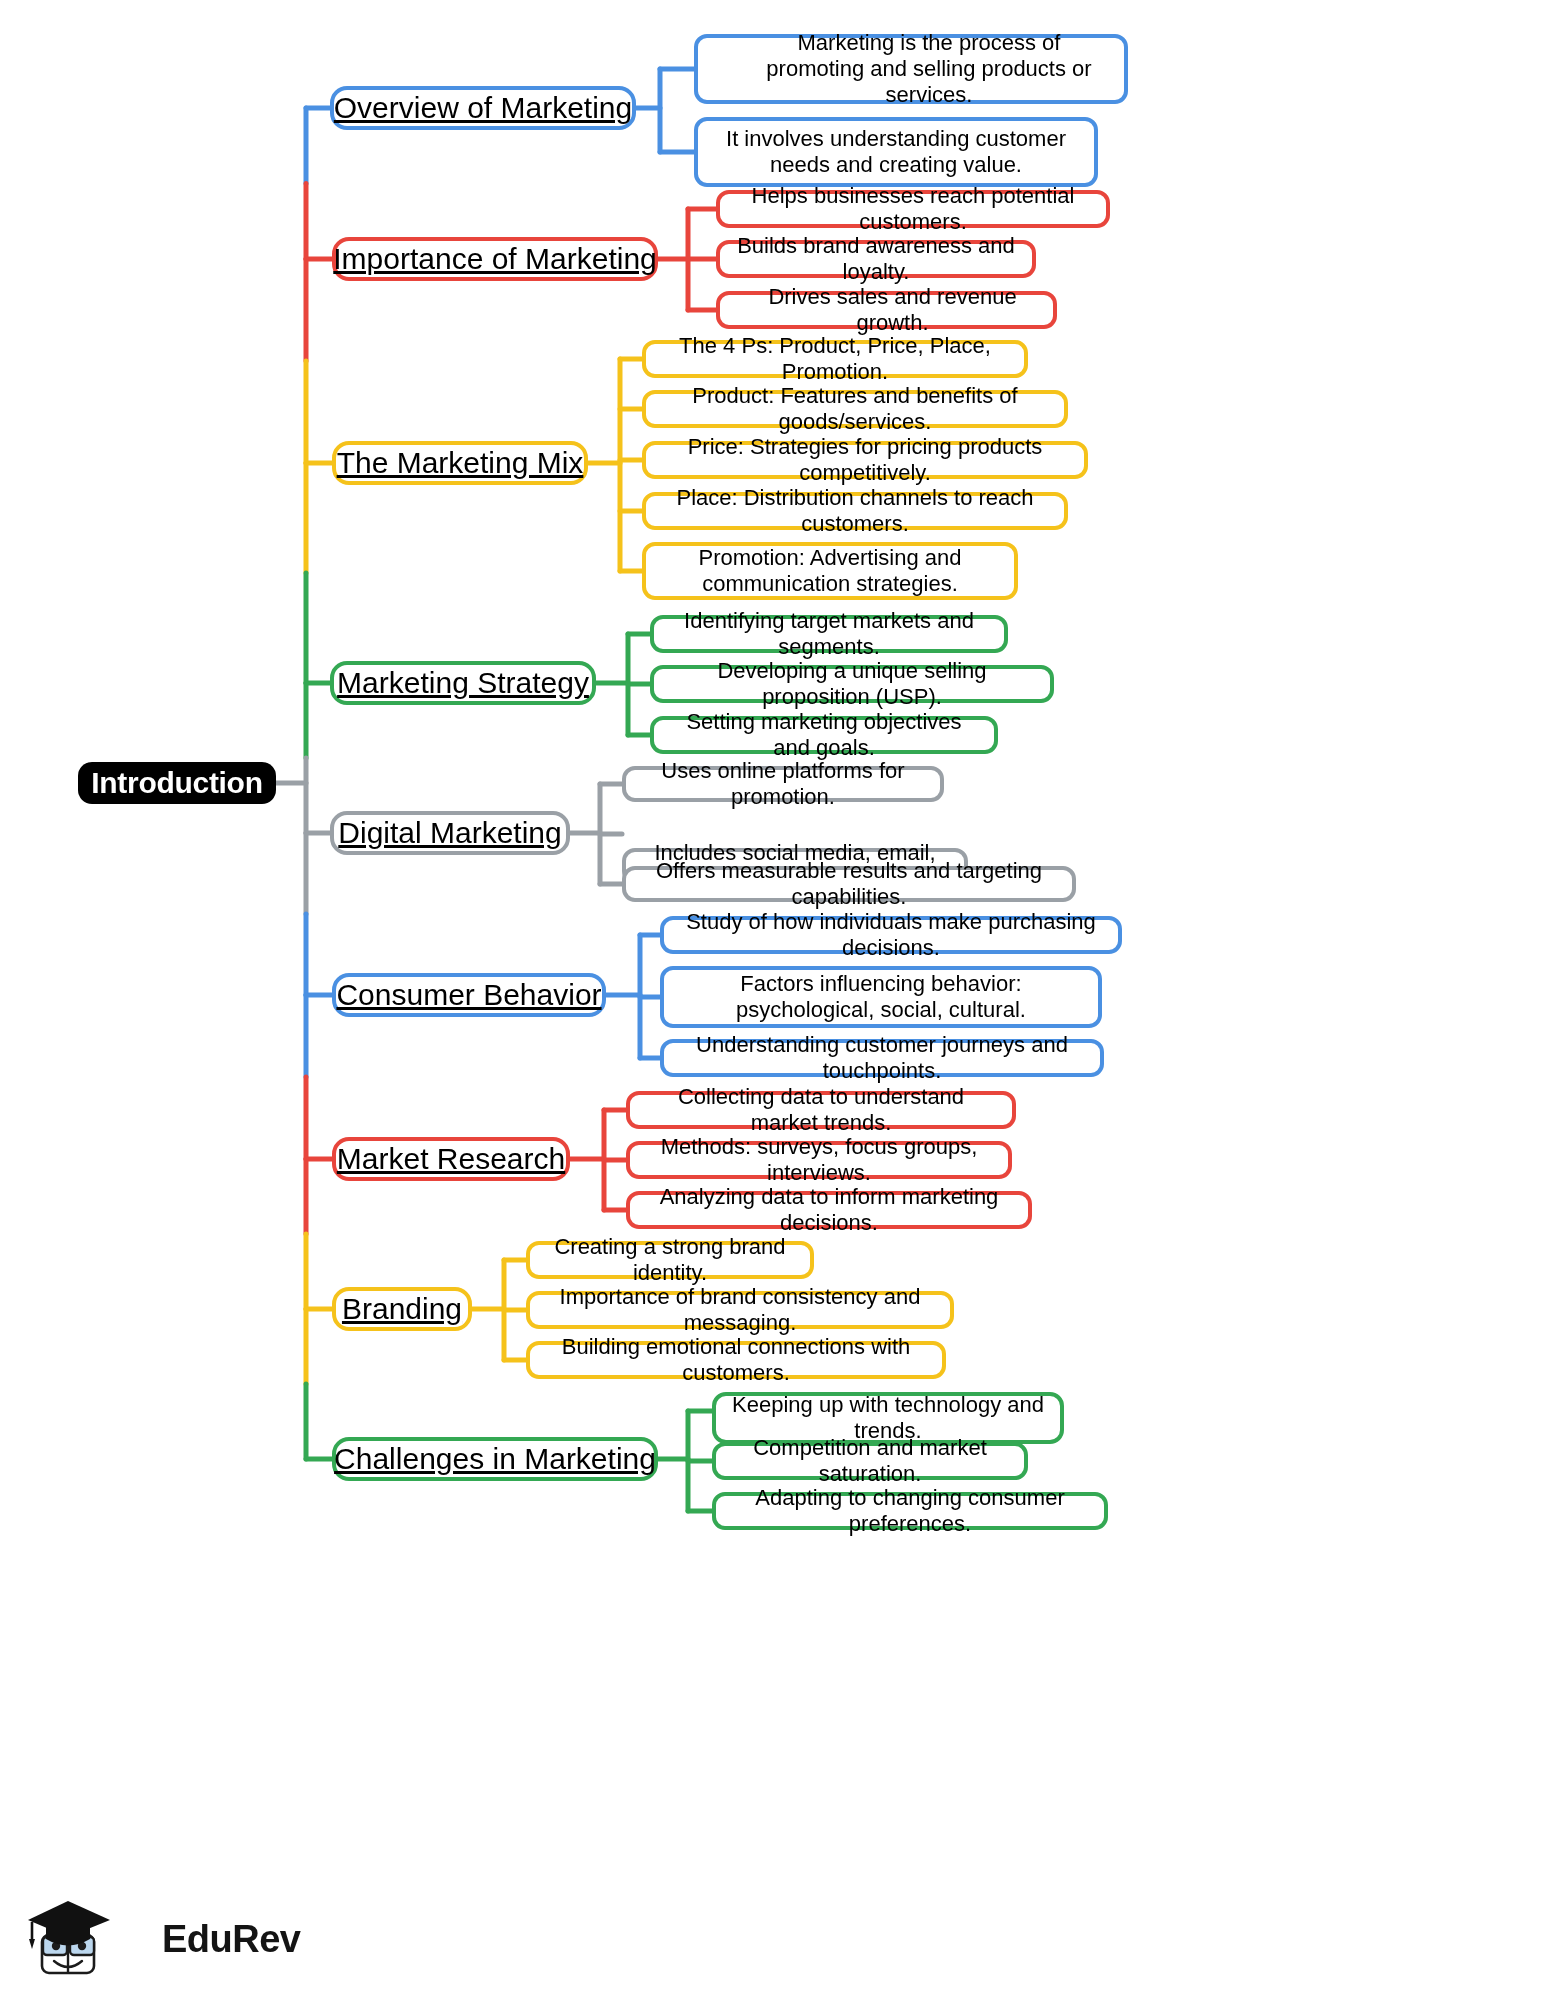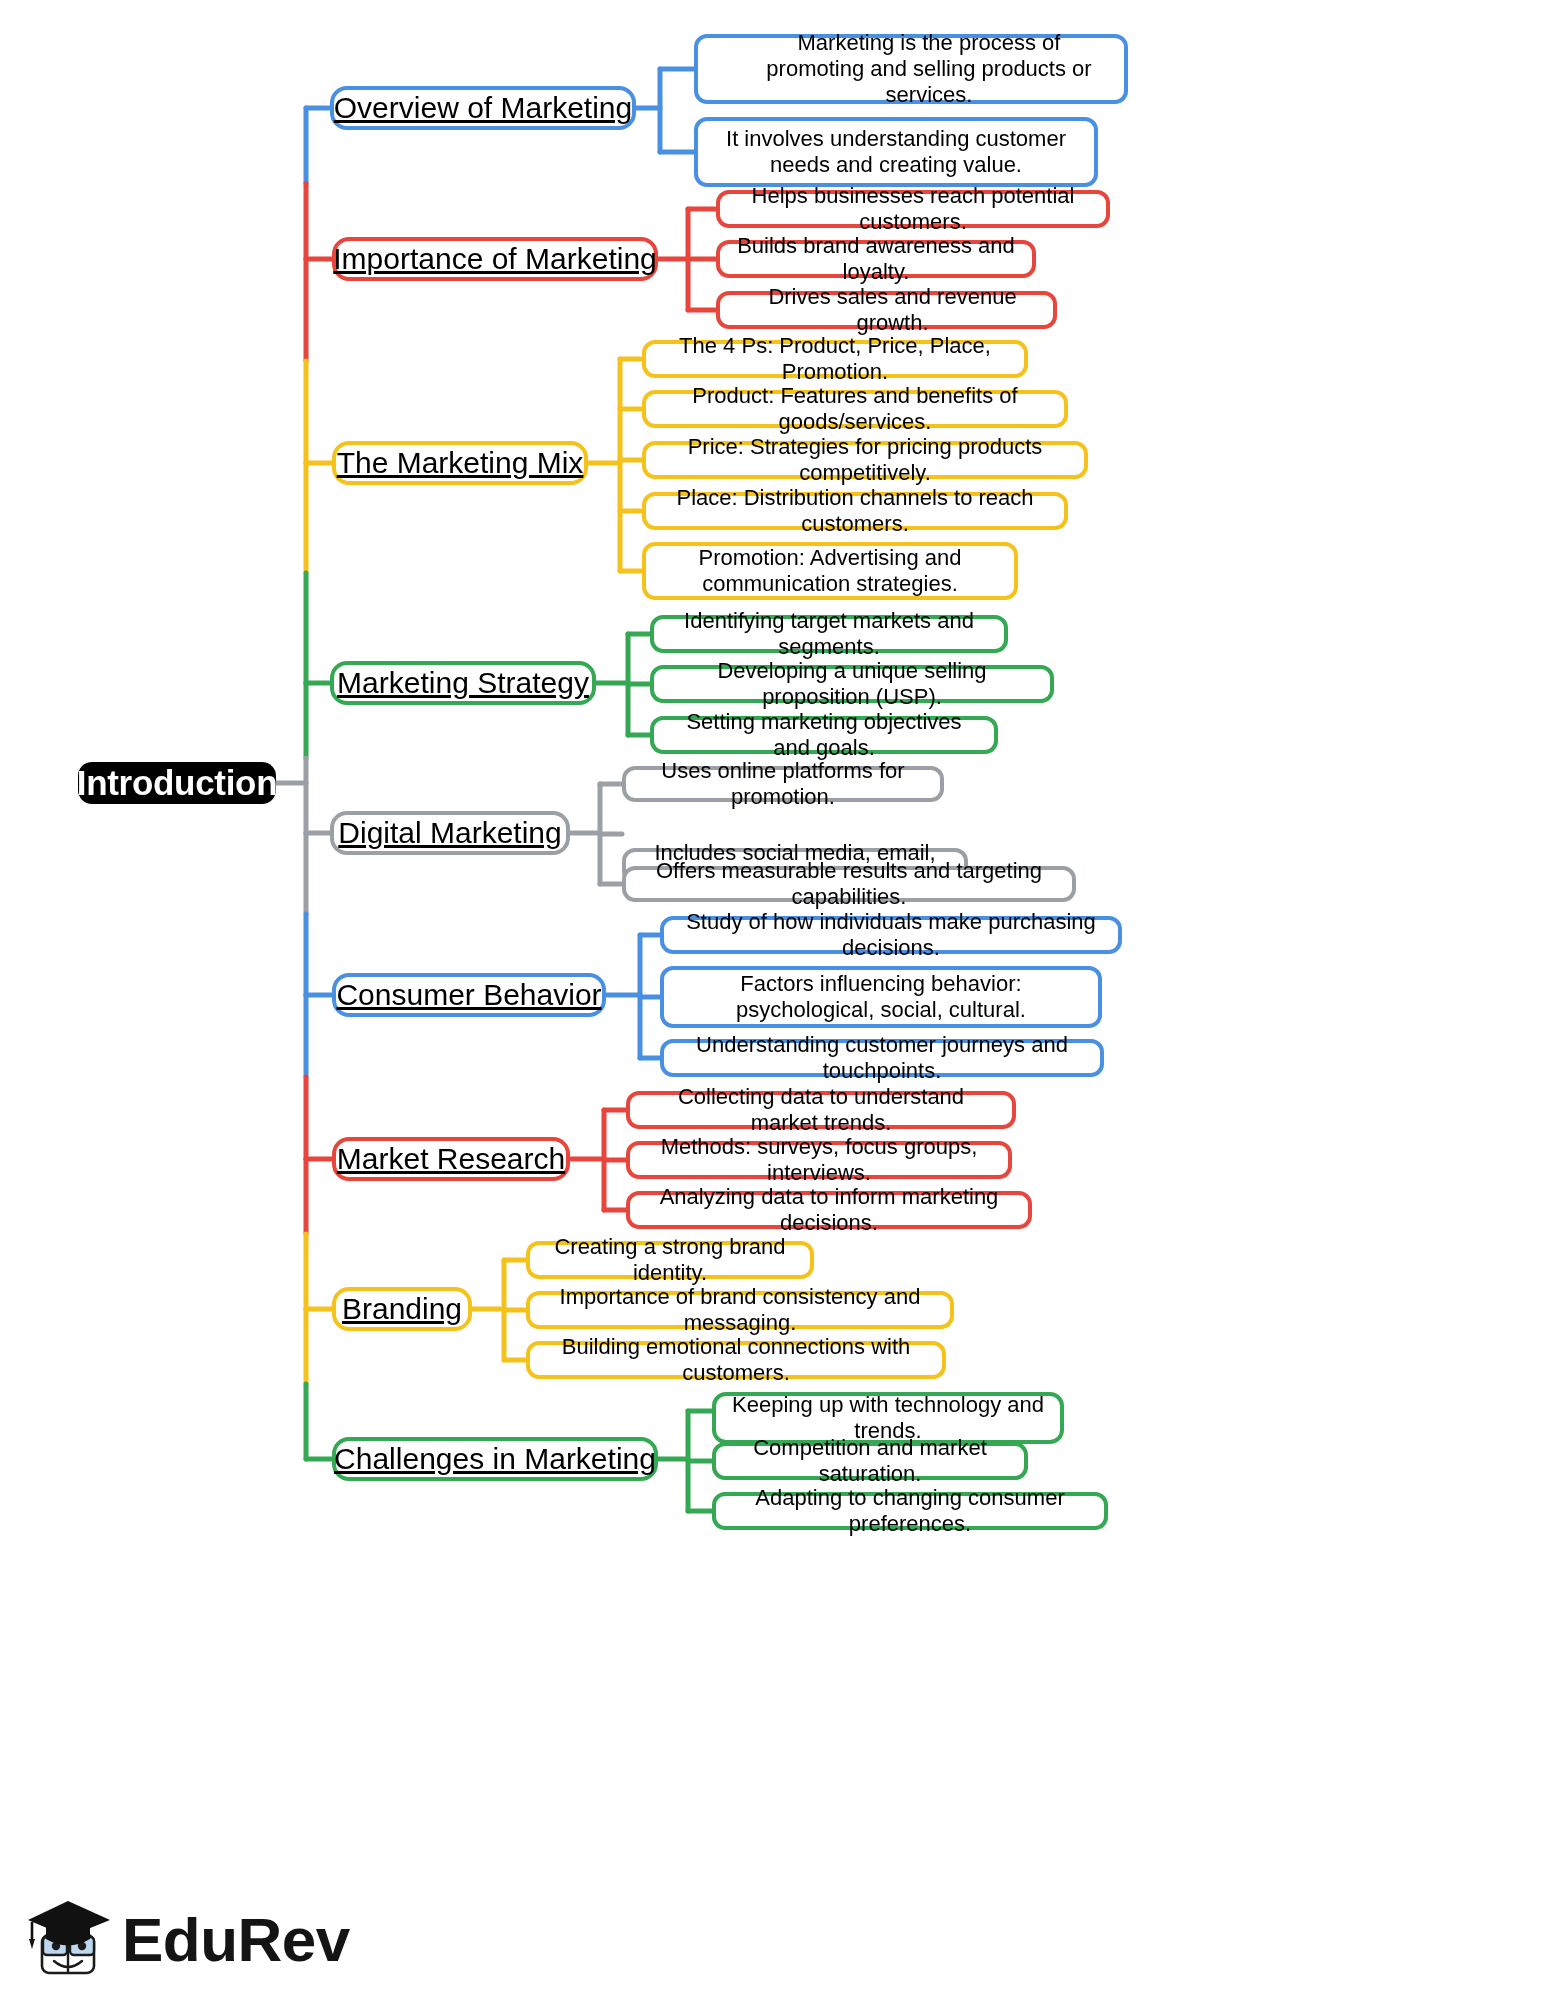--- a/index.html
+++ b/index.html
@@ -35,21 +35,21 @@
     text-align: center;
     color: #000000;
     line-height: 1.18;
   }
 
   .root {
     background: #000000;
     color: #ffffff;
     border: none;
     border-radius: 14px;
-    font-size: 35px;
+    font-size: 30px;
     font-weight: bold;
     letter-spacing: -0.3px;
     padding: 0 24px;
   }
 
   .branch {
     border-width: 4px;
     border-radius: 17px;
     font-size: 30px;
     padding: 0 14px;
@@ -70,24 +70,25 @@
     left: 26px;
     top: 1884px;
     width: 250px;
     height: 110px;
     display: flex;
     align-items: center;
     gap: 10px;
   }
   #logo .mark { position: relative; width: 86px; height: 92px; }
   #logo .wordmark {
-    font-size: 62px;
+    font-size: 38px;
     font-weight: bold;
     color: #141414;
     letter-spacing: -0.5px;
+    margin-left: 40px;
   }
 </style>
 </head>
 <body>
 
 <div id="canvas">
 
   <svg id="wires" viewBox="0 0 1541 2014" xmlns="http://www.w3.org/2000/svg">
       <path d="M306 108 L330 108" stroke="#4a90e2" stroke-width="5" fill="none" stroke-linecap="round"></path>
       <path d="M636 108 L660 108" stroke="#4a90e2" stroke-width="5" fill="none" stroke-linecap="round"></path>

